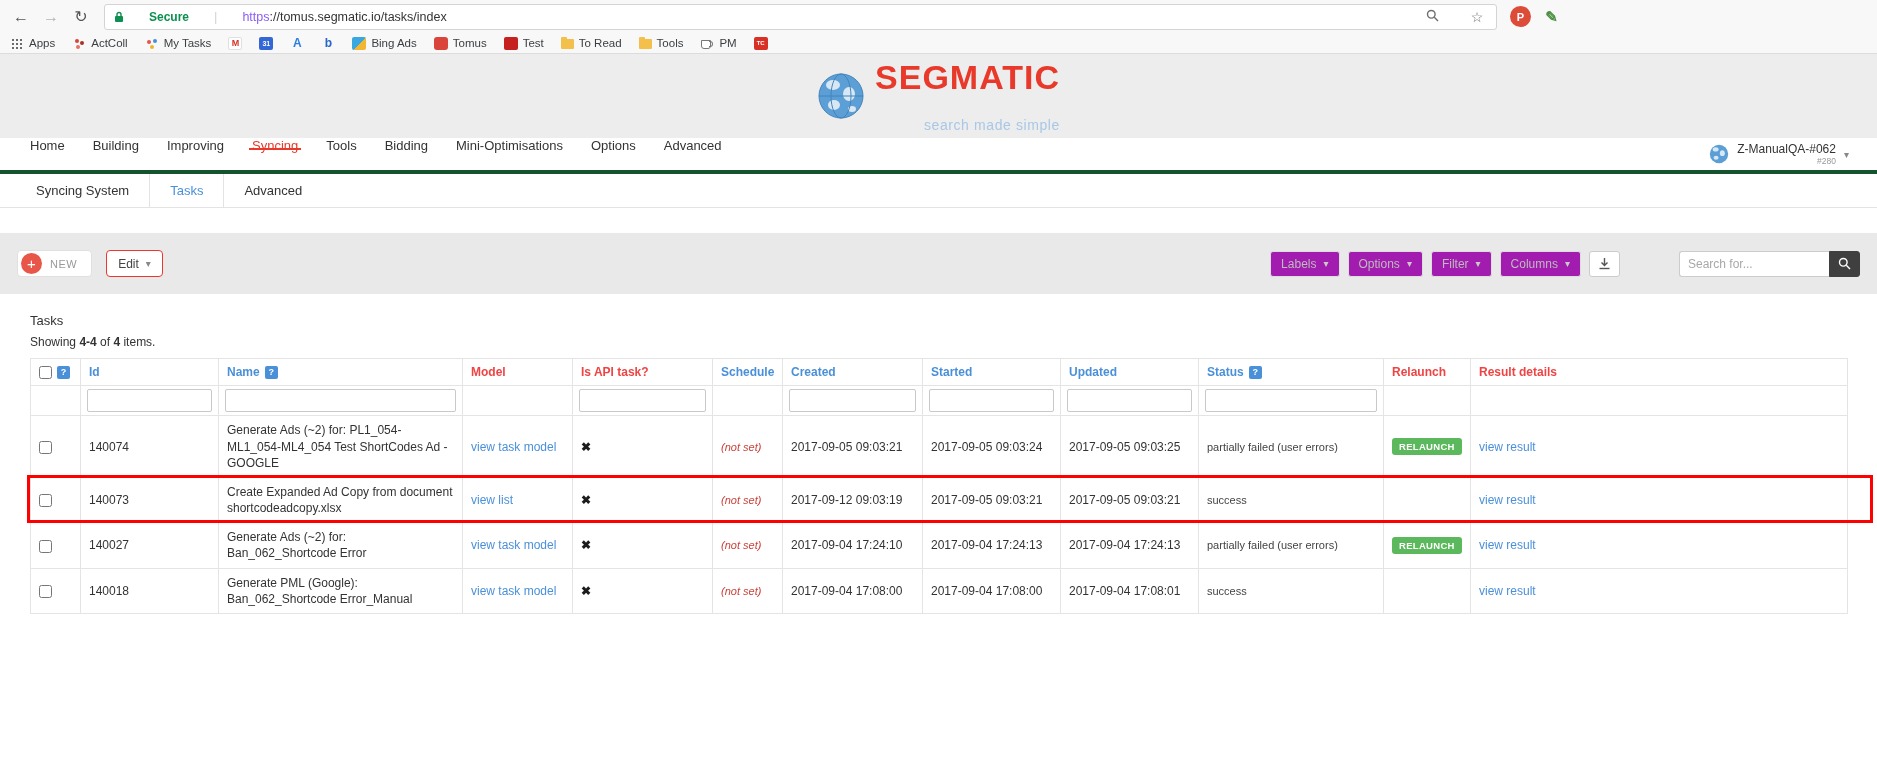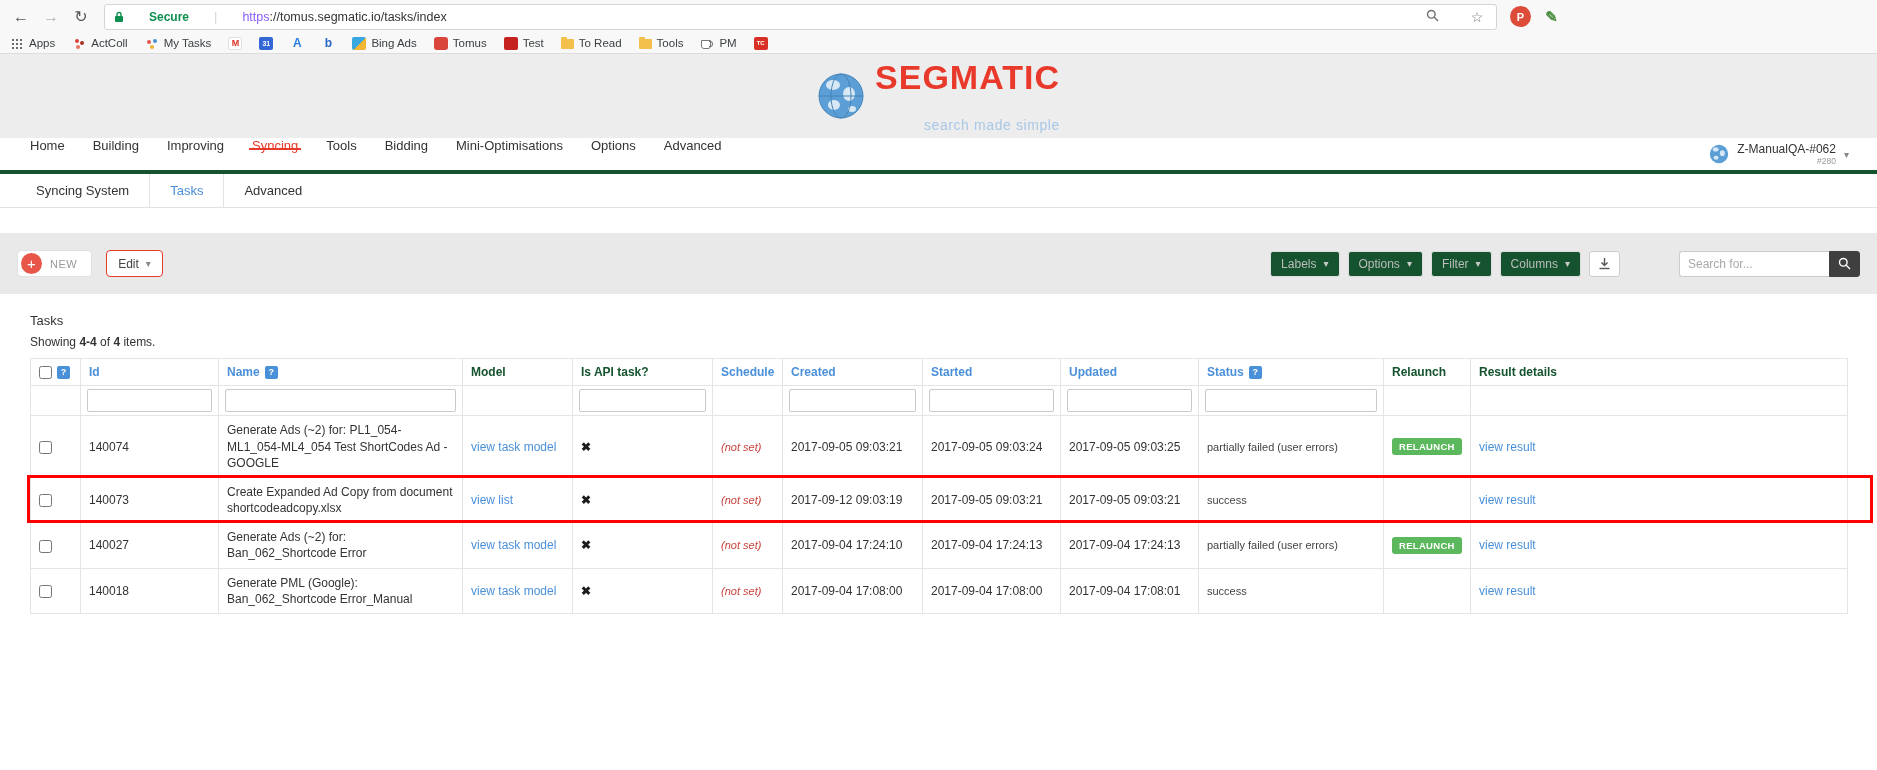--- a/index.html
+++ b/index.html
@@ -82,42 +82,42 @@
   .toolbar-band { height:61px; background:#e9e9e9; display:flex; align-items:center; padding:0 17px; }
   .btn-new { height:27px; background:#fff; border:1px solid #e0e0e0; border-radius:4px; display:inline-flex;
              align-items:center; gap:8px; padding:0 14px 0 3px; cursor:pointer; }
   .new-plus { width:21px; height:21px; border-radius:50%; background:#e8564a; color:#fff; font-size:15px;
               display:flex; align-items:center; justify-content:center; line-height:1; }
   .new-label { font-size:11px; color:#9a9a9a; letter-spacing:0.5px; }
   .btn-edit { height:27px; background:#fff; border:1px solid #e8392b; border-radius:4px; display:inline-flex;
               align-items:center; gap:7px; padding:0 11px; font-size:12px; color:#444; margin-left:14px; cursor:pointer; }
   .toolbar-right { margin-left:auto; display:flex; align-items:center; gap:8px; }
   .drop-zone { display:flex; align-items:center; gap:8px; }
-  .drop-btn { height:26px; background:#14532d; border:1px solid #ddd; border-radius:3px; color:#bcbcbc; font-size:12px;
+  .drop-btn { height:26px; background:#a21caf; border:1px solid #ddd; border-radius:3px; color:#bcbcbc; font-size:12px;
               display:inline-flex; align-items:center; gap:7px; padding:0 10px; cursor:pointer; font-family:inherit; }
   .drop-btn .caret { color:#c9c9c9; }
   .btn-export { width:31px; height:26px; background:#fff; border:1px solid #ccc; border-radius:3px;
                 display:inline-flex; align-items:center; justify-content:center; cursor:pointer; }
   .search-group { display:inline-flex; margin-left:5px;padding-left:46px; }
   .search-input { width:150px; height:26px; border:1px solid #ccc; border-right:none; border-radius:3px 0 0 3px;
                   padding:0 8px; font-size:12px; color:#333; font-family:inherit; }
   .search-input::placeholder { color:#a8a8a8; }
   .btn-search { width:31px; height:26px; background:#3f3f3f; border:1px solid #3f3f3f; border-radius:0 3px 3px 0;
                 display:inline-flex; align-items:center; justify-content:center; cursor:pointer; }
 
   
   .panel { background:#fff; padding:19px 30px 30px 30px; min-height:476px; }
   .tasks-heading { font-size:13px; color:#333; }
   .summary { font-size:12px; color:#333; margin-top:7px; }
   .table-wrap { position:relative; margin-top:9px; }
   table { border-collapse:collapse; width:1817px; table-layout:fixed; font-size:12px; background:#fff; }
   th, td { border:1px solid #e4e4e4; padding:6px 8px; text-align:left; vertical-align:middle; }
   thead th { font-weight:bold; color:#333; white-space:nowrap; }
   .sortable-label { color:#4a90d9; cursor:pointer; }
-  .plain-label { color:#14532d; }
+  .plain-label { color:#ef4444; }
   .filter-row td { padding:3px 6px; height:30px; }
   .filter-input { width:100%; height:23px; border:1px solid #c9c9c9; border-radius:2px; padding:0 5px;
                   font-size:12px; font-family:inherit; }
   tbody td { color:#333; height:38px; white-space:nowrap; }
   tbody td.cell-name { white-space:normal; line-height:1.35; }
   tbody td.cell-status { font-size:11px; color:#444; }
   a { color:#4a90d9; text-decoration:none; cursor:pointer; }
   .not-set { color:#c9433c; font-style:italic; font-size:11px; }
   .x-mark { font-weight:bold; font-size:12px; color:#1c1c1c; }
   .relaunch-btn { display:inline-block; background:#5cb85c; color:#fff; font-size:9.5px; font-weight:bold;

